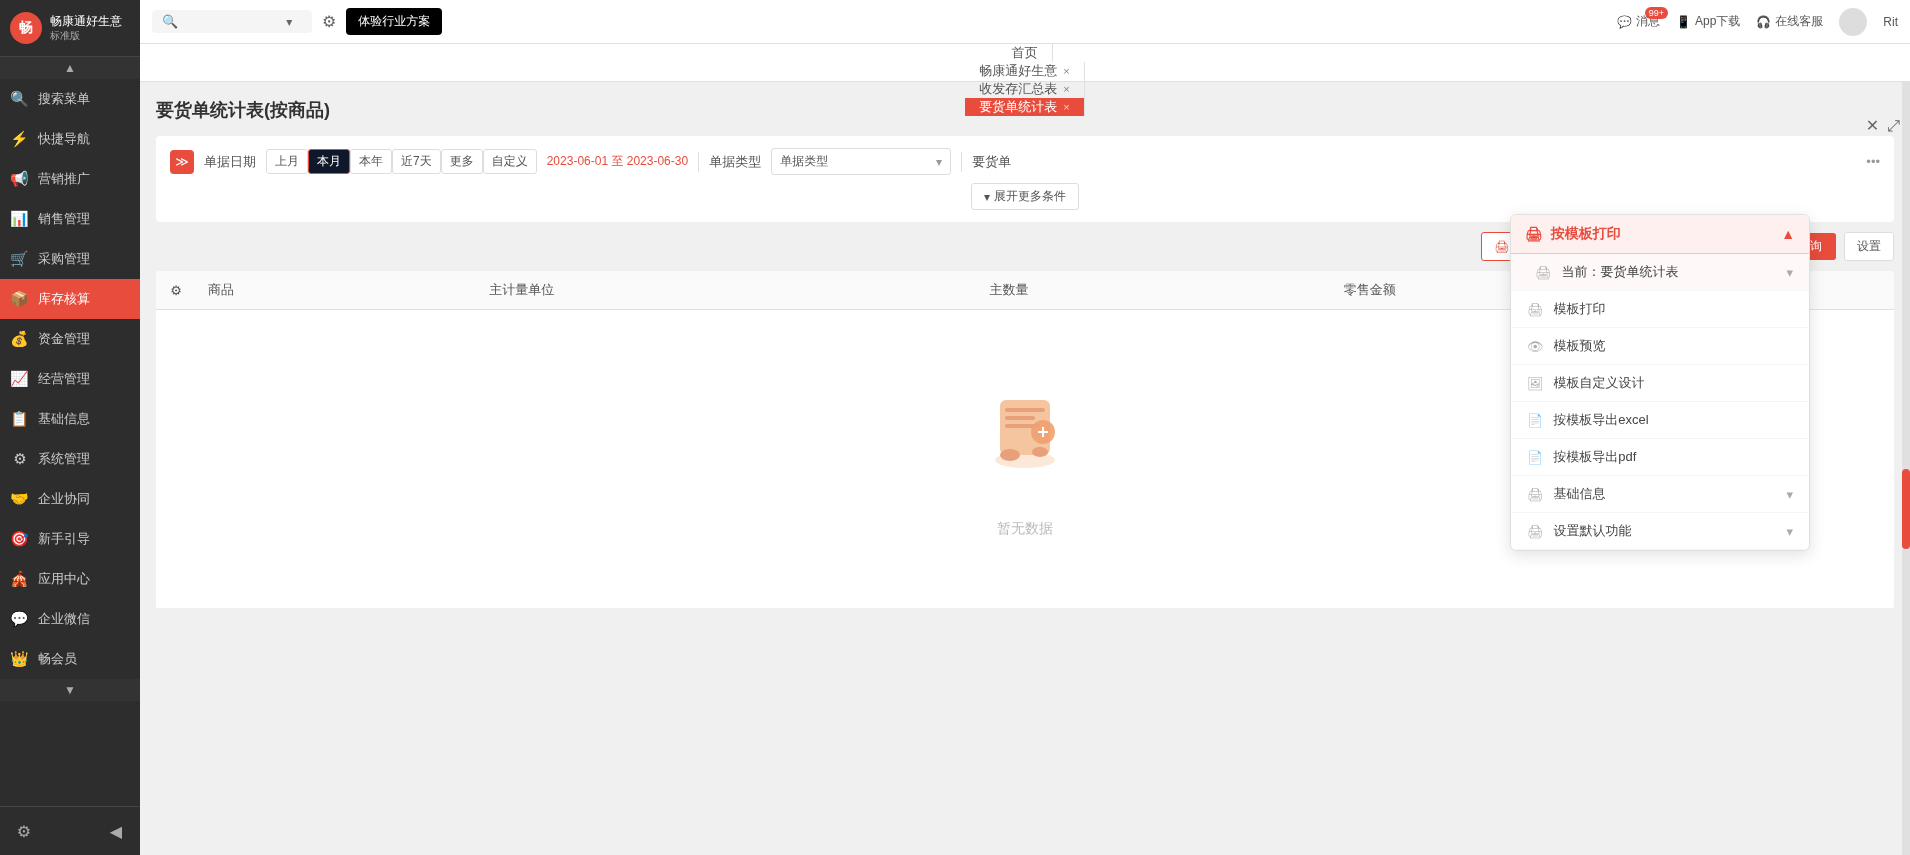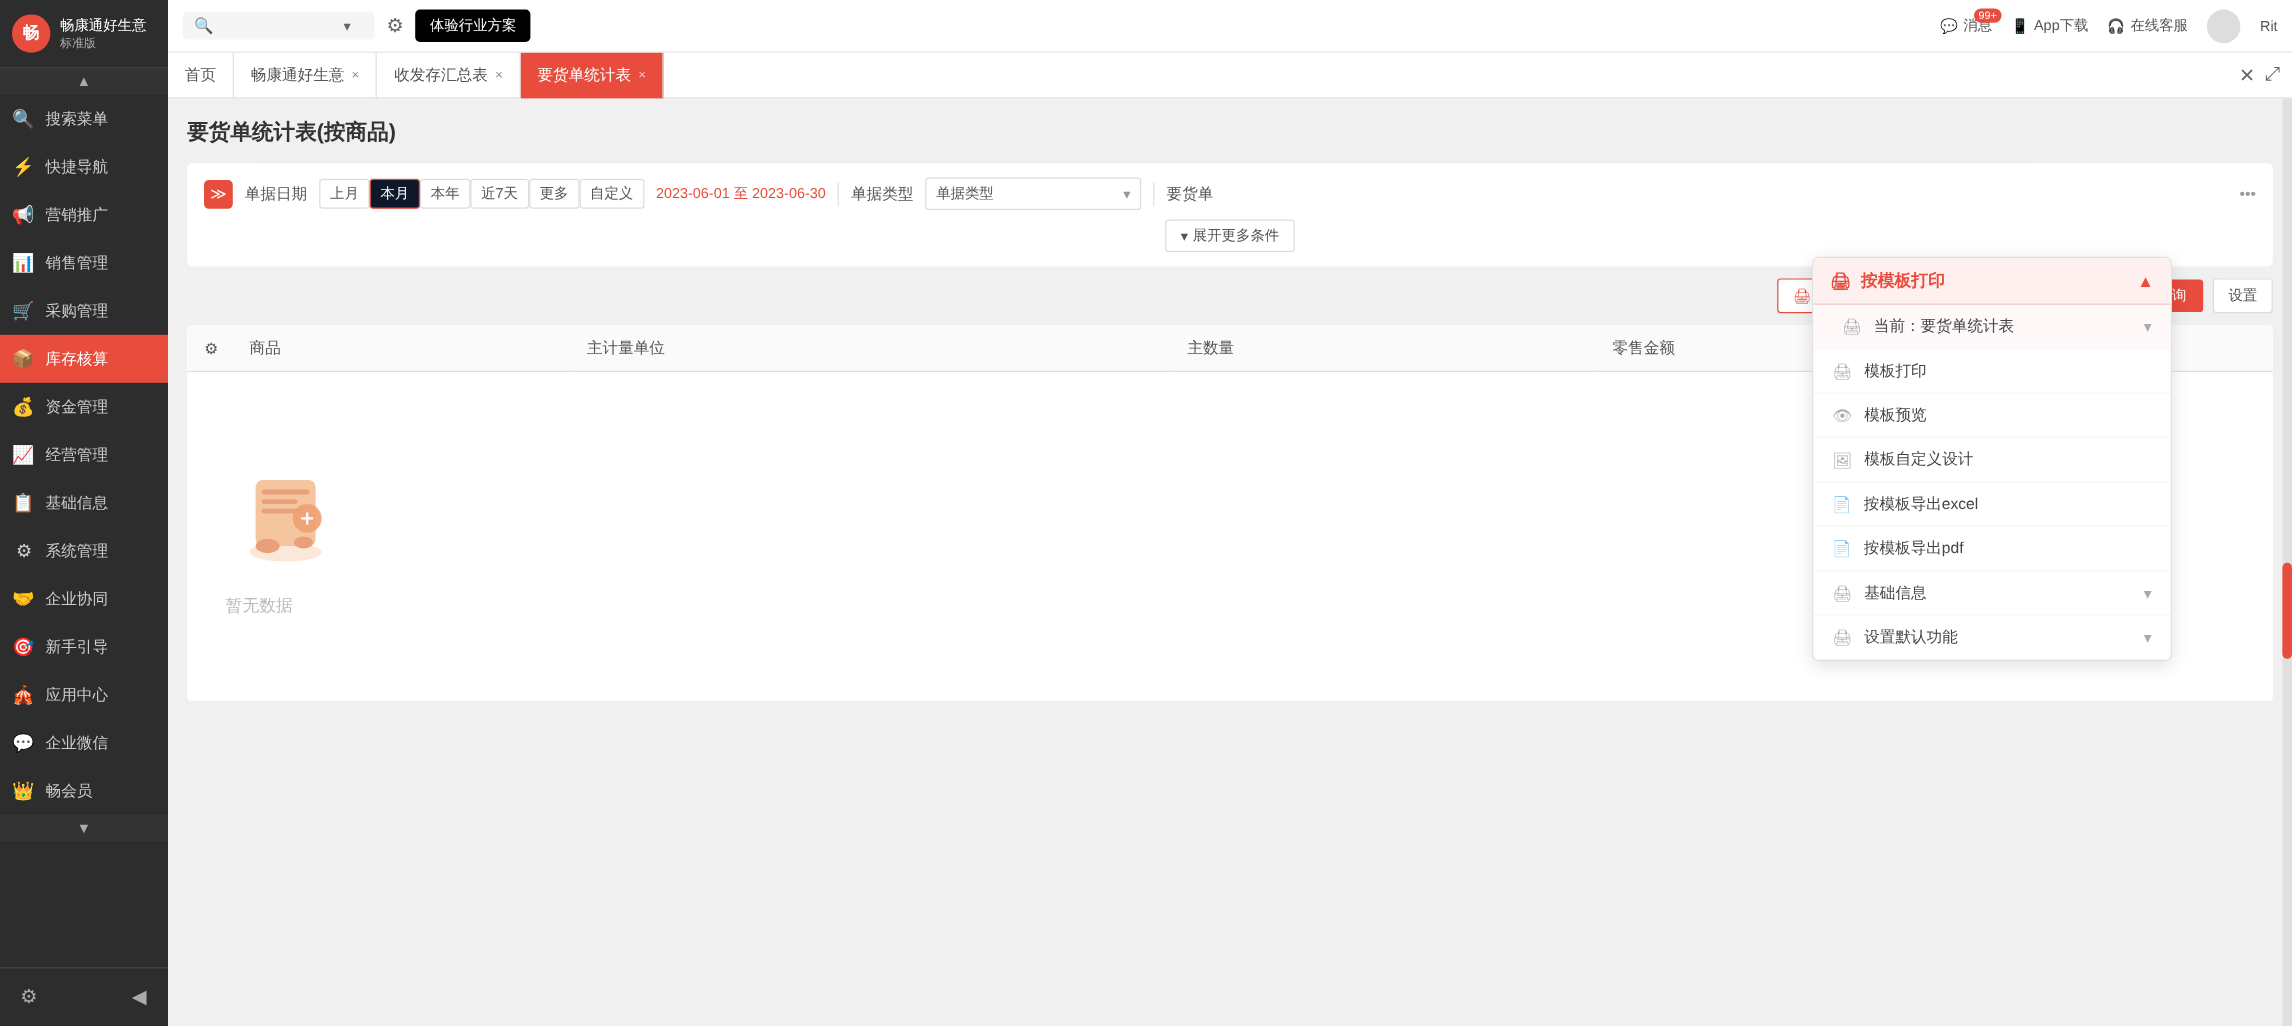--- a/index.html
+++ b/index.html
@@ -170,20 +170,21 @@
 
     
     .tabs-bar {
       background: #fff;
       display: flex;
       align-items: center;
       padding: 0 0 0 0;
       height: 38px;
       border-bottom: 1px solid #e0e0e0;
       flex-shrink: 0;
+      flex-direction: column;
     }
     .tab {
       display: flex;
       align-items: center;
       padding: 0 14px;
       height: 38px;
       font-size: 13px;
       color: #555;
       cursor: pointer;
       border-right: 1px solid #e0e0e0;
@@ -363,22 +364,24 @@
     }
     .data-table .th-gear {
       width: 40px;
       text-align: center;
     }
 
     
     .empty-state {
       display: flex;
       flex-direction: column;
+      align-items: center;
       justify-content: center;
       padding: 60px 20px;
+      gap: 24px;
     }
     .empty-icon {
       width: 100px;
       height: 100px;
       margin-bottom: 16px;
     }
     .empty-text {
       color: #bbb;
       font-size: 14px;
     }

